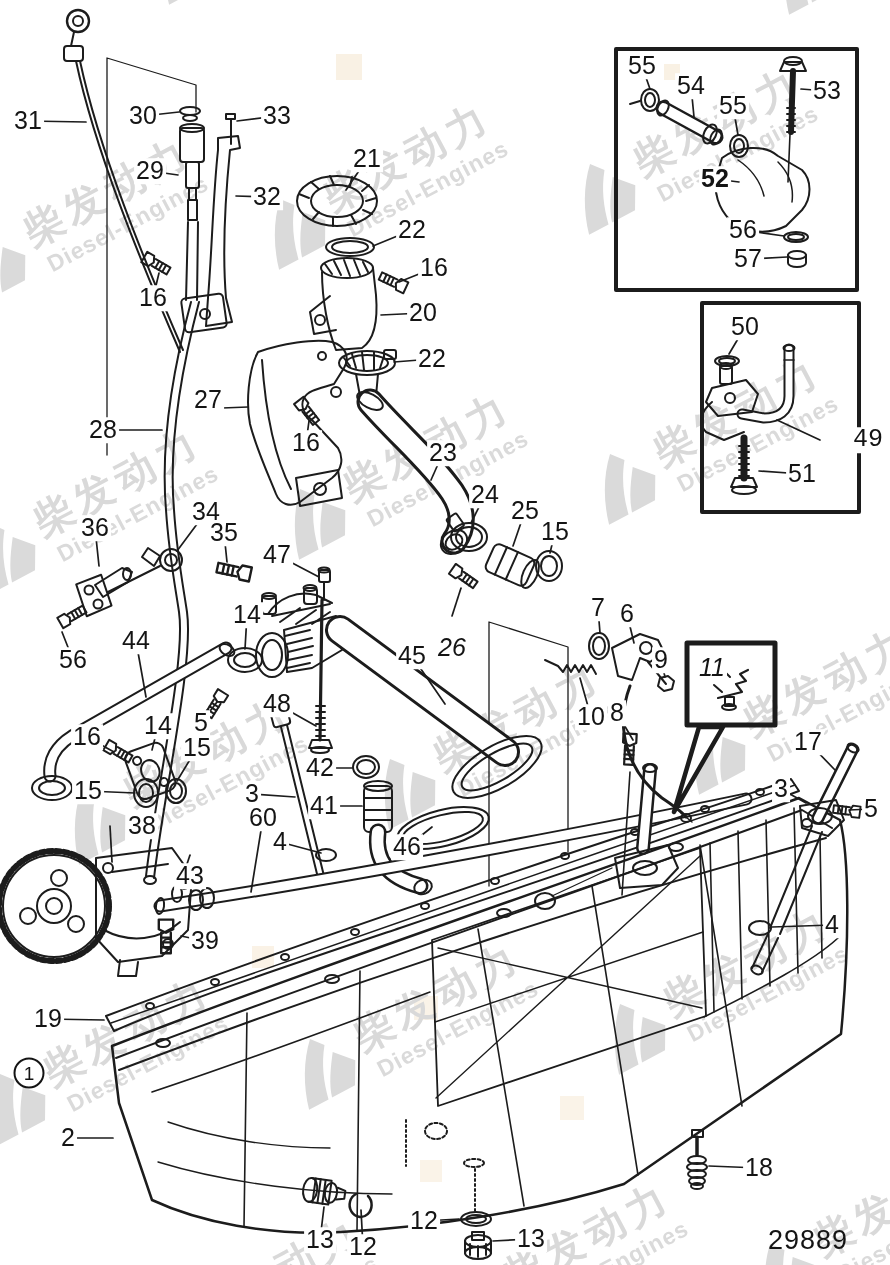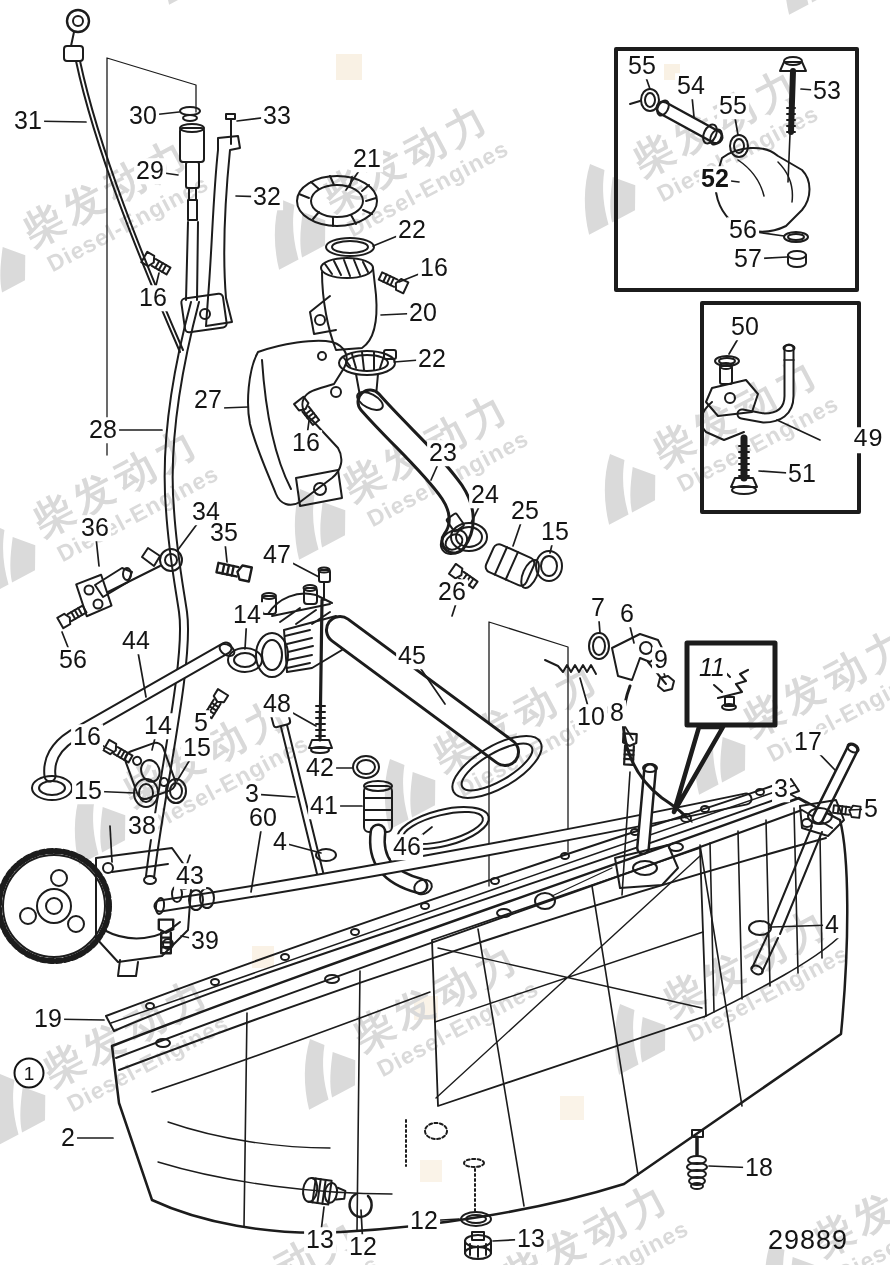--- a/index.html
+++ b/index.html
@@ -591,21 +591,21 @@
       <div class="callout" style="left: 196px; top: 400px; margin-left: 12px;">27</div>
       <div class="callout" style="left: 103px; top: 430px;">28</div>
       <div class="callout" style="left: 306px; top: 443px;">16</div>
       <div class="callout" style="left: 443px; top: 453px;">23</div>
       <div class="callout" style="left: 206px; top: 512px;">34</div>
       <div class="callout" style="left: 95px; top: 528px;">36</div>
       <div class="callout" style="left: 224px; top: 533px;">35</div>
       <div class="callout" style="left: 485px; top: 495px;">24</div>
       <div class="callout" style="left: 525px; top: 511px;">25</div>
       <div class="callout" style="left: 555px; top: 532px;">15</div>
-      <div class="callout" style="left: 452px; top: 592px;">26</div>
+      <div class="callout" style="left: 452px; top: 648px; font-style: italic;">26</div>
       <div class="callout" style="left: 277px; top: 555px;">47</div>
       <div class="callout" style="left: 598px; top: 608px;">7</div>
       <div class="callout" style="left: 627px; top: 614px;">6</div>
       <div class="callout" style="left: 661px; top: 660px;">9</div>
       <div class="callout" style="left: 591px; top: 717px;">10</div>
       <div class="callout" style="left: 617px; top: 713px;">8</div>
       <div class="callout" style="left: 712px; top: 668px; font-style: italic;">11</div>
       <div class="callout" style="left: 808px; top: 742px;">17</div>
       <div class="callout" style="left: 781px; top: 789px;">3</div>
       <div class="callout" style="left: 871px; top: 809px;">5</div>

